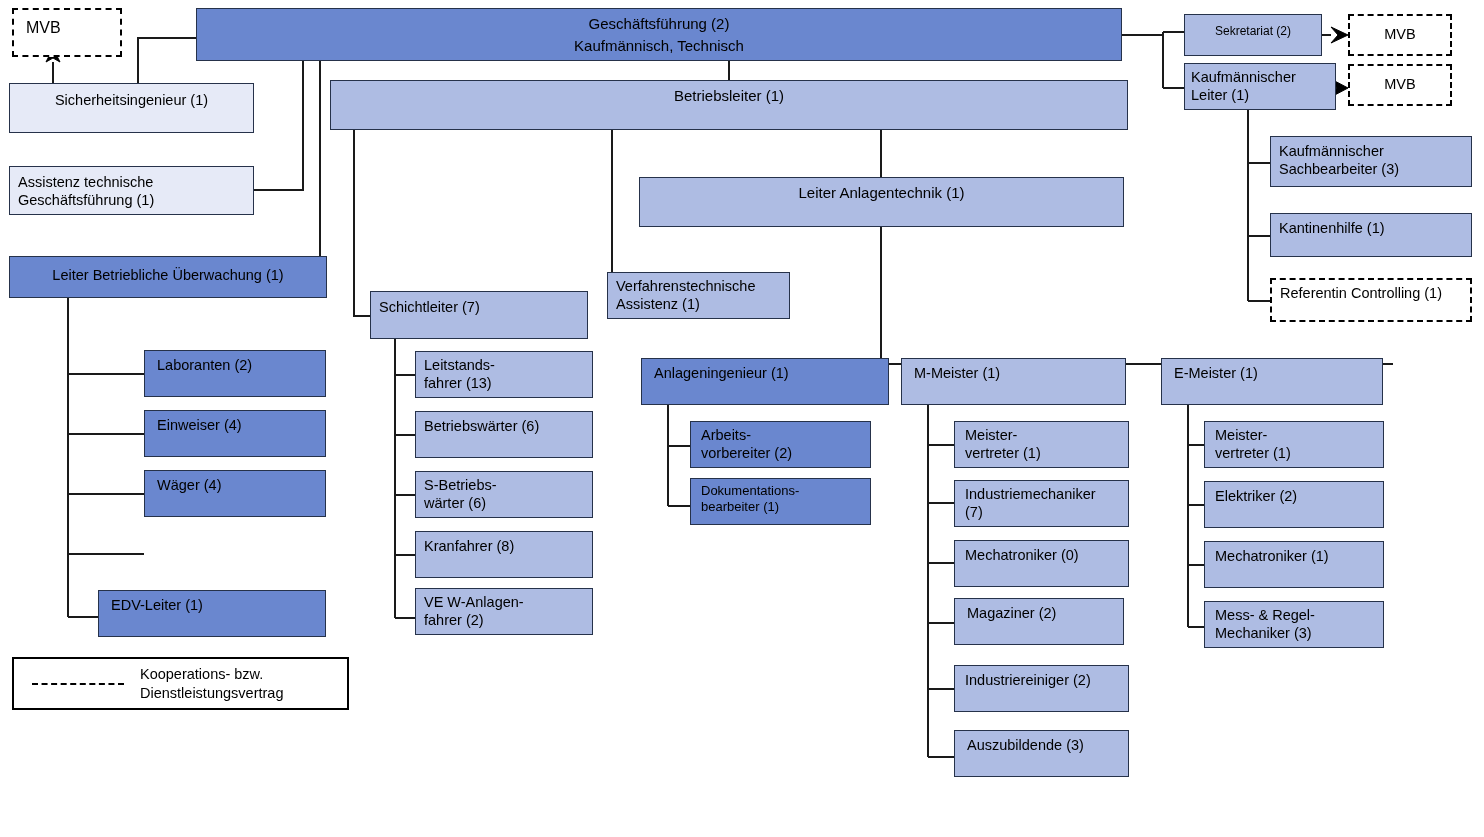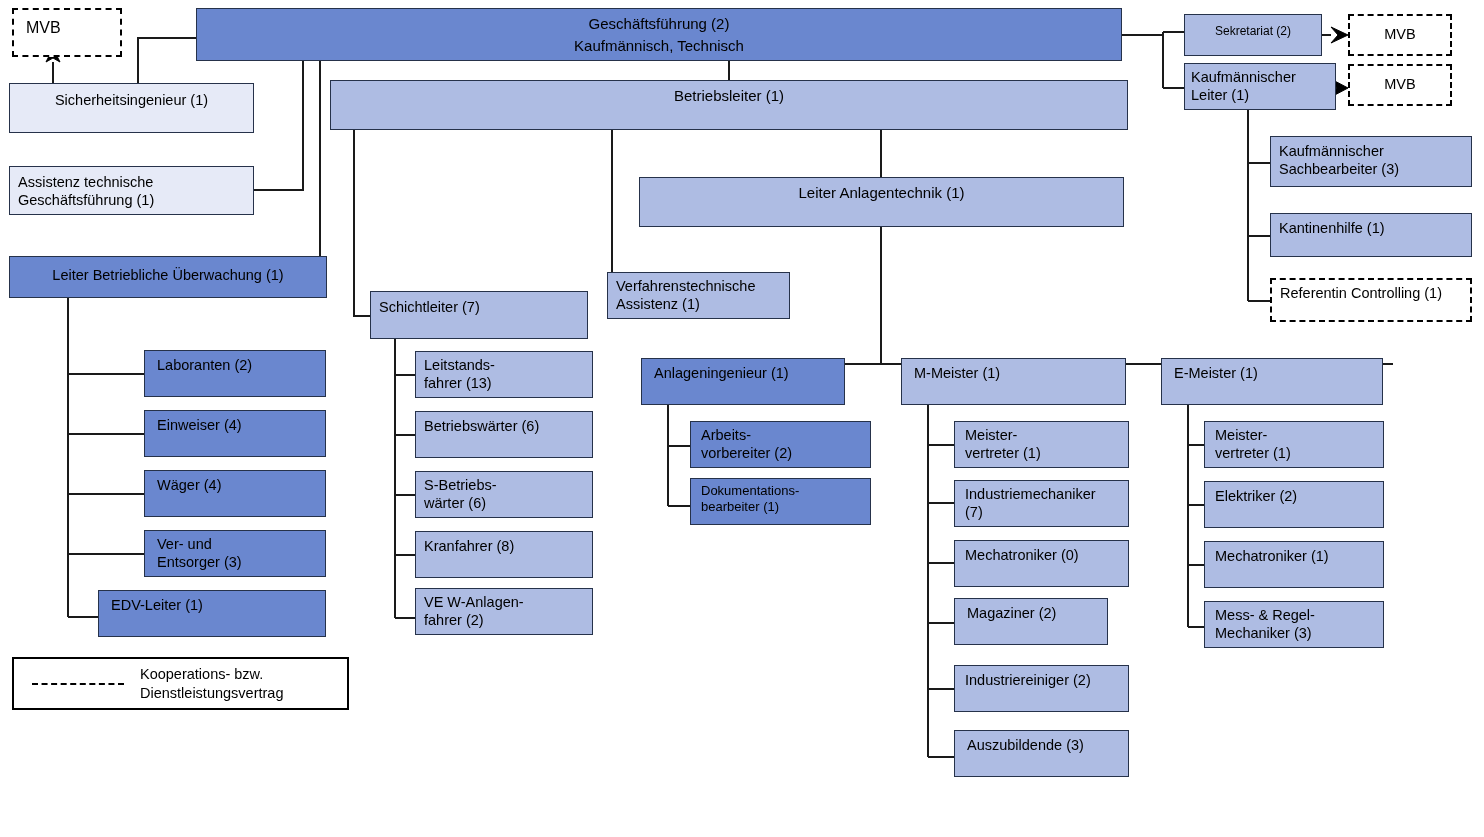--- a/index.html
+++ b/index.html
@@ -221,24 +221,20 @@
   </div>
 
   <div class="node f-dark ta-left" style="left:144px;top:410px;width:182px;height:47px;padding:5px 0 0 12px;font-size:14.5px;">
     <span class="txt">Einweiser (4)</span>
   </div>
 
   <div class="node f-dark ta-left" style="left:144px;top:470px;width:182px;height:47px;padding:5px 0 0 12px;font-size:14.5px;">
     <span class="txt">Wäger (4)</span>
   </div>
 
-  <div class="node f-dark ta-left" style="left:144px;top:530px;width:182px;height:47px;padding:4px 0 0 12px;font-size:14.5px;">
-    <span class="txt">Ver- und
-Entsorger (3)</span>
-  </div>
 
   <div class="node f-dark ta-left" style="left:98px;top:590px;width:228px;height:47px;padding:5px 0 0 12px;font-size:14.5px;">
     <span class="txt">EDV-Leiter (1)</span>
   </div>
 
   <div class="node f-mid ta-left" style="left:370px;top:291px;width:218px;height:48px;padding:6px 0 0 8px;font-size:14.5px;">
     <span class="txt">Schichtleiter (7)</span>
   </div>
 
   <div class="node f-mid ta-left" style="left:415px;top:351px;width:178px;height:47px;padding:4px 0 0 8px;font-size:14.5px;">
@@ -257,21 +253,21 @@
 
   <div class="node f-mid ta-left" style="left:415px;top:531px;width:178px;height:47px;padding:5px 0 0 8px;font-size:14.5px;">
     <span class="txt">Kranfahrer (8)</span>
   </div>
 
   <div class="node f-mid ta-left" style="left:415px;top:588px;width:178px;height:47px;padding:4px 0 0 8px;font-size:14.5px;">
     <span class="txt">VE W-Anlagen-
 fahrer (2)</span>
   </div>
 
-  <div class="node f-dark ta-left" style="left:641px;top:358px;width:204px;height:47px;padding:5px 0 0 12px;font-size:14.5px;">
+  <div class="node f-dark ta-left" style="left:641px;top:358px;width:248px;height:47px;padding:5px 0 0 12px;font-size:14.5px;">
     <span class="txt">Anlageningenieur (1)</span>
   </div>
 
   <div class="node f-dark ta-left" style="left:690px;top:421px;width:181px;height:47px;padding:4px 0 0 10px;font-size:14.5px;">
     <span class="txt">Arbeits-
 vorbereiter (2)</span>
   </div>
 
   <div class="node f-dark ta-left" style="left:690px;top:478px;width:181px;height:47px;padding:4px 0 0 10px;font-size:13px;">
     <span class="txt">Dokumentations-
@@ -289,21 +285,21 @@
 
   <div class="node f-mid ta-left" style="left:954px;top:480px;width:175px;height:47px;padding:4px 0 0 10px;font-size:14.5px;">
     <span class="txt">Industriemechaniker
 (7)</span>
   </div>
 
   <div class="node f-mid ta-left" style="left:954px;top:540px;width:175px;height:47px;padding:5px 0 0 10px;font-size:14.5px;">
     <span class="txt">Mechatroniker (0)</span>
   </div>
 
-  <div class="node f-mid ta-left" style="left:954px;top:598px;width:154px;height:47px;padding:5px 0 0 12px;font-size:14.5px;">
+  <div class="node f-mid ta-left" style="left:954px;top:598px;width:170px;height:47px;padding:5px 0 0 12px;font-size:14.5px;">
     <span class="txt">Magaziner (2)</span>
   </div>
 
   <div class="node f-mid ta-left" style="left:954px;top:665px;width:175px;height:47px;padding:5px 0 0 10px;font-size:14.5px;">
     <span class="txt">Industriereiniger (2)</span>
   </div>
 
   <div class="node f-mid ta-left" style="left:954px;top:730px;width:175px;height:47px;padding:5px 0 0 12px;font-size:14.5px;">
     <span class="txt">Auszubildende (3)</span>
   </div>

